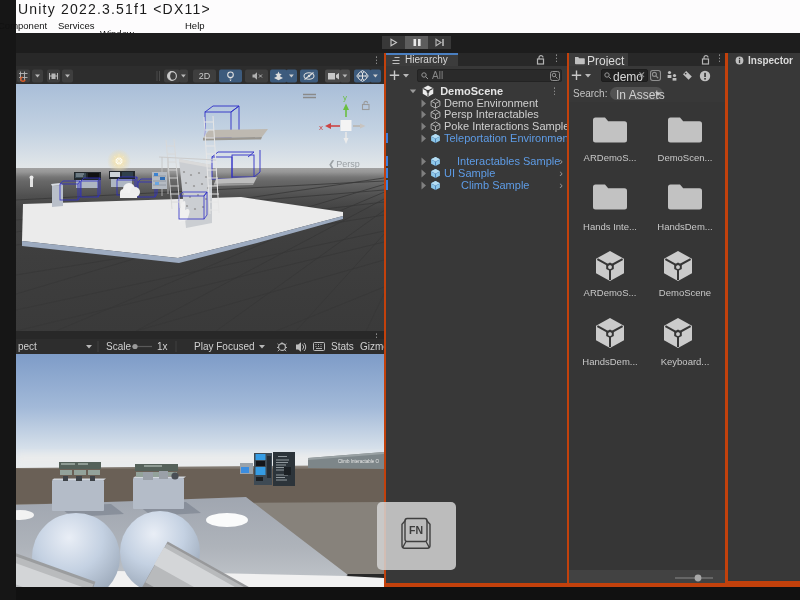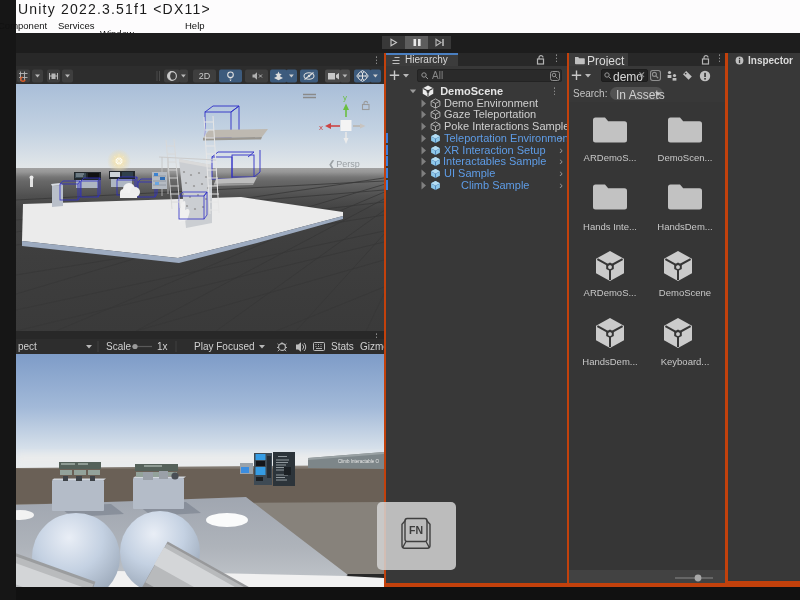--- a/index.html
+++ b/index.html
@@ -496,41 +496,36 @@
       </div>
       <div class="row" style="top:11.7px;"><svg class="ico" style="margin-left:34px;" width="7" height="11" viewBox="0 0 7 11">
             <path d="M1.5 1.5 L6 5.5 L1.5 9.5 Z" fill="#808080"></path>
           </svg><svg class="ico" width="11" height="11" viewBox="0 0 12 12" style="margin-left:3px;">
             <use href="#cube-gray"></use>
           </svg><span style="margin-left:3px;">Demo Environment</span></div>
       <div class="row" style="top:23.4px;"><svg class="ico" style="margin-left:34px;" width="7" height="11" viewBox="0 0 7 11">
             <path d="M1.5 1.5 L6 5.5 L1.5 9.5 Z" fill="#808080"></path>
           </svg><svg class="ico" width="11" height="11" viewBox="0 0 12 12" style="margin-left:3px;">
             <use href="#cube-gray"></use>
-          </svg><span style="margin-left:3px;">Gaze Teleportation</span></div>
+          </svg><span style="margin-left:3px;">Persp Interactables</span></div>
       <div class="row" style="top:35.1px;"><svg class="ico" style="margin-left:34px;" width="7" height="11" viewBox="0 0 7 11">
             <path d="M1.5 1.5 L6 5.5 L1.5 9.5 Z" fill="#808080"></path>
           </svg><svg class="ico" width="11" height="11" viewBox="0 0 12 12" style="margin-left:3px;">
             <use href="#cube-gray"></use>
           </svg><span style="margin-left:3px;">Poke Interactions Sample</span></div>
       <div class="row bluerow" style="top:46.8px;"><svg class="ico" style="margin-left:34px;" width="7" height="11" viewBox="0 0 7 11">
             <path d="M1.5 1.5 L6 5.5 L1.5 9.5 Z" fill="#808080"></path>
           </svg><svg class="ico" width="11" height="11" viewBox="0 0 12 12" style="margin-left:3px;">
             <use href="#cube-blue"></use>
           </svg><span style="margin-left:3px;">Teleportation Environmen</span></div>
-      <div class="row bluerow" style="top:58.5px;"><svg class="ico" style="margin-left:34px;" width="7" height="11" viewBox="0 0 7 11">
-            <path d="M1.5 1.5 L6 5.5 L1.5 9.5 Z" fill="#808080"></path>
-          </svg><svg class="ico" width="11" height="11" viewBox="0 0 12 12" style="margin-left:3px;">
-            <use href="#cube-blue"></use>
-          </svg><span style="margin-left:3px;">XR Interaction Setup</span></div>
       <div class="row bluerow" style="top:70.2px;"><svg class="ico" style="margin-left:34px;" width="7" height="11" viewBox="0 0 7 11">
             <path d="M1.5 1.5 L6 5.5 L1.5 9.5 Z" fill="#808080"></path>
           </svg><svg class="ico" width="11" height="11" viewBox="0 0 12 12" style="margin-left:3px;">
             <use href="#cube-blue"></use>
-          </svg><span style="margin-left:2px;">Interactables Sample</span></div>
+          </svg><span style="margin-left:16px;">Interactables Sample</span></div>
       <div class="row bluerow" style="top:81.9px;"><svg class="ico" style="margin-left:34px;" width="7" height="11" viewBox="0 0 7 11">
             <path d="M1.5 1.5 L6 5.5 L1.5 9.5 Z" fill="#808080"></path>
           </svg><svg class="ico" width="11" height="11" viewBox="0 0 12 12" style="margin-left:3px;">
             <use href="#cube-blue"></use>
           </svg><span style="margin-left:3px;">UI Sample</span></div>
       <div class="row bluerow" style="top:93.6px;"><svg class="ico" style="margin-left:34px;" width="7" height="11" viewBox="0 0 7 11">
             <path d="M1.5 1.5 L6 5.5 L1.5 9.5 Z" fill="#808080"></path>
           </svg><svg class="ico" width="11" height="11" viewBox="0 0 12 12" style="margin-left:3px;">
             <use href="#cube-blue"></use>
           </svg><span style="margin-left:20px;">Climb Sample</span></div>

